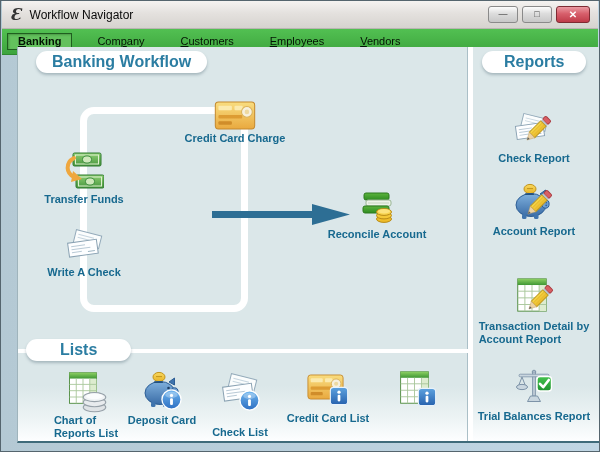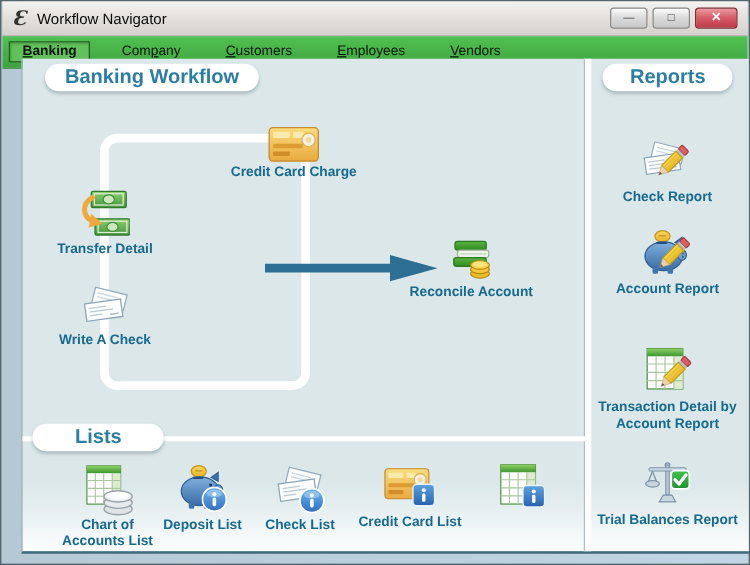--- a/index.html
+++ b/index.html
@@ -68,21 +68,21 @@
     position:absolute;left:62px;top:60px;width:168px;height:205px;
     border:7px solid #fff;border-radius:14px;box-sizing:border-box;z-index:1;
   }
   .arrow{position:absolute;left:190px;top:156px;z-index:4;}
   .node{
     position:absolute;width:140px;display:flex;flex-direction:column;align-items:center;
     z-index:5;cursor:default;
   }
   .node .nlabel{
     margin-top:1px;font-size:11px;font-weight:bold;color:#17698f;
-    text-align:center;line-height:1.2;white-space:pre-line;
+    line-height:1.2;white-space:pre-line;
   }
   .node .nicon{display:block;line-height:0;}
   .listnode{width:110px;}
   svg{overflow:visible;}
   .defs{position:absolute;width:0;height:0;}
 </style>
 </head>
 <body>
 
 <svg class="defs" aria-hidden="true">
@@ -303,21 +303,21 @@
       </span>
       <span class="nlabel">Credit Card Charge</span>
     </div>
 
     <div class="node" style="left:-4px;top:103px;">
       <span class="nicon">
         <svg width="42" height="42">
             <use href="#s-bills" x="1" y="1" width="40" height="40"></use>
           </svg>
       </span>
-      <span class="nlabel">Transfer Detail</span>
+      <span class="nlabel">Transfer Funds</span>
     </div>
 
     <div class="node" style="left:-4px;top:178px;">
       <span class="nicon">
         <svg width="42" height="40">
             <use href="#s-checks" x="1" y="0" width="40" height="40"></use>
           </svg>
       </span>
       <span class="nlabel">Write A Check</span>
     </div>
@@ -373,34 +373,34 @@
     </div>
 
     <div class="node listnode" style="left:13px;top:322px;">
       <span class="nicon">
         <svg width="44" height="44">
           <use href="#s-sheet" x="1" y="1" width="36" height="36"></use>
           <use href="#s-coins" x="17" y="19" width="27" height="25"></use>
         </svg>
       </span>
       <span class="nlabel">Chart of
-Accounts List</span>
+Reports List</span>
     </div>
 
     <div class="node listnode" style="left:89px;top:322px;">
       <span class="nicon">
         <svg width="44" height="44">
           <use href="#s-piggy" x="1" y="0" width="40" height="40"></use>
           <use href="#s-info-c" x="21" y="20" width="21" height="21"></use>
         </svg>
       </span>
-      <span class="nlabel">Deposit List</span>
-    </div>
-
-    <div class="node listnode" style="left:167px;top:322px;">
+      <span class="nlabel">Deposit Card</span>
+    </div>
+
+    <div class="node listnode" style="left:167px;top:322px;gap:12px;">
       <span class="nicon">
         <svg width="44" height="44">
           <use href="#s-checks" x="1" y="0" width="40" height="40"></use>
           <use href="#s-info-c" x="21" y="21" width="21" height="21"></use>
         </svg>
       </span>
       <span class="nlabel">Check List</span>
     </div>
 
     <div class="node listnode" style="left:255px;top:322px;">

